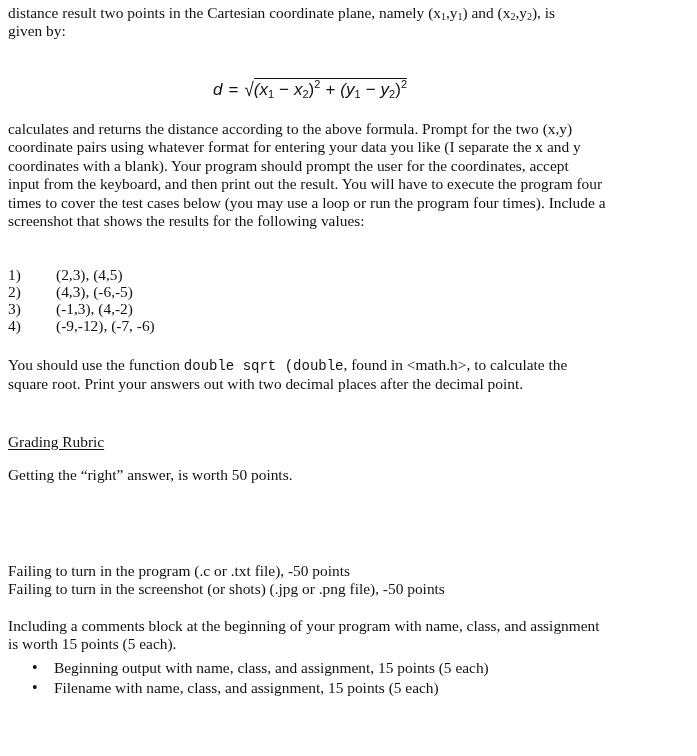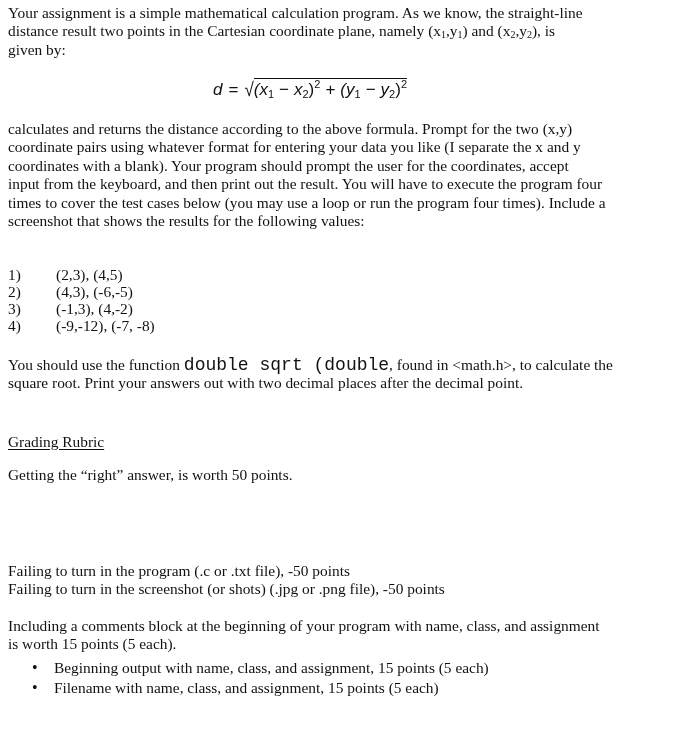--- a/index.html
+++ b/index.html
@@ -88,21 +88,21 @@
     .testlist li {
       display: flex;
       height: 17px;
       line-height: 17px;
     }
     .testlist .num {
       width: 48px;
     }
     .mono {
       font-family: "Liberation Mono", "DejaVu Sans Mono", monospace;
-      font-size: 18px;
+      font-size: 14px;
     }
     .heading {
       position: absolute;
       top: 429px;
       left: 0;
       text-decoration: underline;
       text-underline-offset: 2px;
     }
     .bullets {
       position: absolute;
@@ -122,21 +122,20 @@
       margin-left: 24px;
       font-size: 16px;
     }
   </style>
 </head>
 <body>
 
 <div class="page">
 
   <div class="para" style="top:0px;">
-    <p>Your assignment is a simple mathematical calculation program.  As we know, the straight-line</p>
     <p><span>distance result two points in the Cartesian coordinate plane, namely (x</span><span class="sub">1</span><span>,y</span><span class="sub">1</span><span>) and (x</span><span class="sub">2</span><span>,y</span><span class="sub">2</span><span>), is</span></p>
     <p>given by:</p>
   </div>
 
   <div class="formula">
     <span>d</span><span class="eq">=</span><span class="radical">√</span><span class="under"><span>(x</span><sub>1</sub><span class="op">−</span><span>x</span><sub>2</sub><span style="font-style:normal">)</span><sup>2</sup><span class="op">+</span><span>(y</span><sub>1</sub><span class="op">−</span><span>y</span><sub>2</sub><span style="font-style:normal">)</span><sup>2</sup></span>
   </div>
 
   <div class="para" style="top:116px;">
     <p>calculates and returns the distance according to the above formula.  Prompt for the two (x,y)</p>
@@ -155,21 +154,21 @@
     <li>
         <span class="num">2)</span>
         <span>(4,3), (-6,-5)</span>
       </li>
     <li>
         <span class="num">3)</span>
         <span>(-1,3), (4,-2)</span>
       </li>
     <li>
         <span class="num">4)</span>
-        <span>(-9,-12), (-7, -8)</span>
+        <span>(-9,-12), (-7, -6)</span>
       </li>
   </ul>
 
   <div class="para" style="top:352px;">
     <p><span>You should use the function </span><span class="mono">double sqrt (double</span><span>, found in &lt;math.h&gt;, to calculate the</span></p>
     <p>square root.  Print your answers out with two decimal places after the decimal point.</p>
   </div>
 
   <p class="heading">Grading Rubric</p>
 

